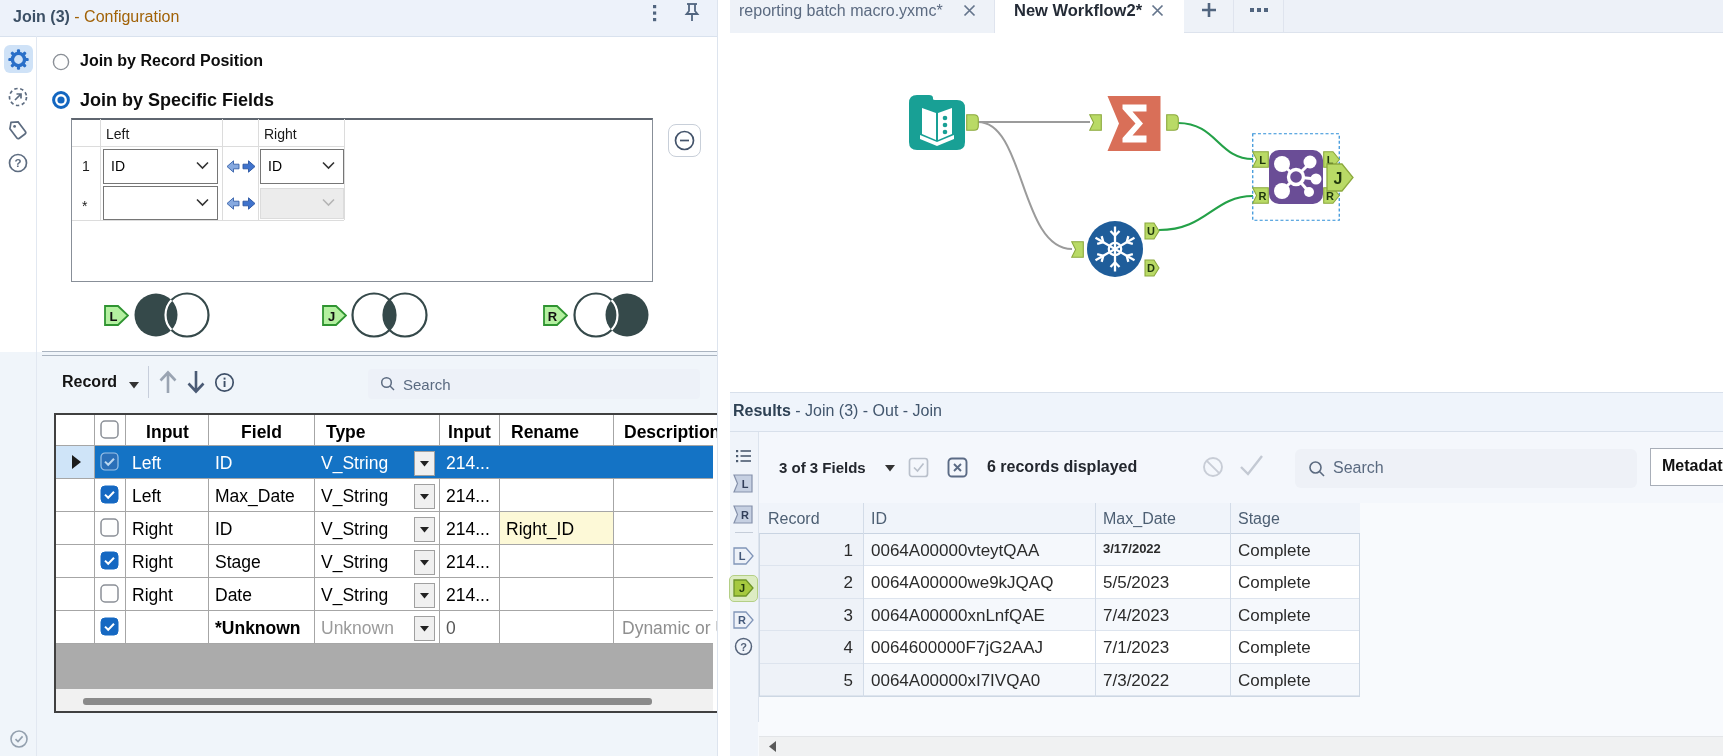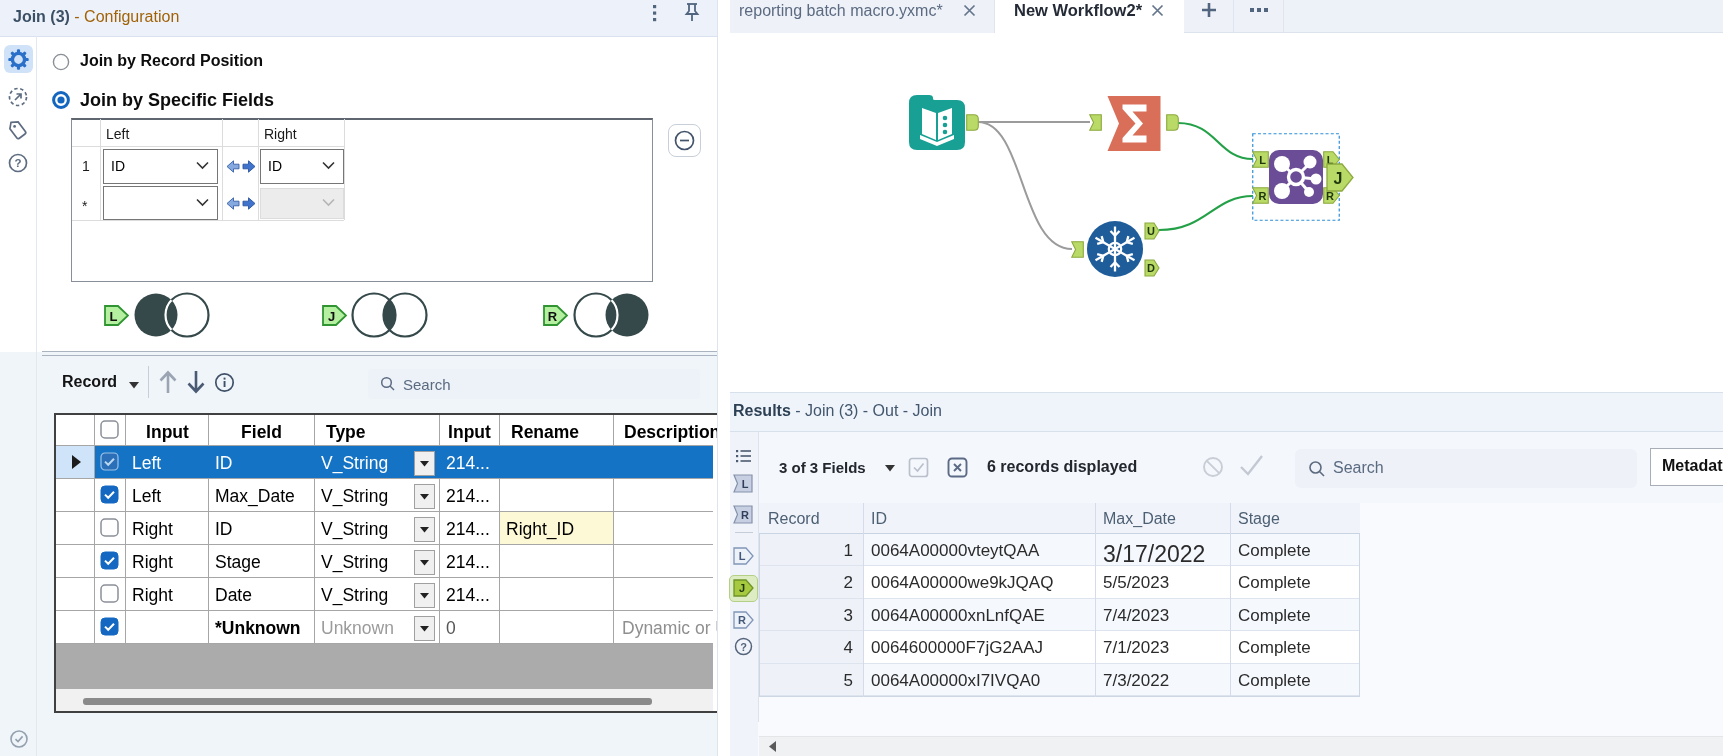--- a/index.html
+++ b/index.html
@@ -682,21 +682,21 @@
 <div class="abs" style="left:760px;top:534px;width:103px;height:31px;background:#eef2f8;border-bottom:1px solid #dde4ee;box-sizing:content-box;"></div>
 <div class="abs" style="left:760px;top:566px;width:103px;height:32px;background:#eef2f8;border-bottom:1px solid #dde4ee;"></div>
 <div class="abs" style="left:760px;top:599px;width:103px;height:31px;background:#eef2f8;border-bottom:1px solid #dde4ee;"></div>
 <div class="abs" style="left:760px;top:631px;width:103px;height:32px;background:#eef2f8;border-bottom:1px solid #dde4ee;"></div>
 <div class="abs" style="left:760px;top:664px;width:103px;height:31px;background:#eef2f8;border-bottom:1px solid #dde4ee;"></div>
 <div class="abs" style="left:863px;top:534px;width:1px;height:163px;background:#d3dce8;"></div>
 <div class="abs" style="left:1095px;top:534px;width:1px;height:163px;background:#d3dce8;"></div>
 <div class="abs" style="left:1230px;top:534px;width:1px;height:163px;background:#d3dce8;"></div>
 <div class="abs rnum" style="left:759px;top:541px;width:94px;text-align:right;font-size:17px;color:#2b2b2b;">1</div>
 <div class="abs" style="left:871px;top:541px;font-size:17px;color:#2b2b2b;">0064A00000vteytQAA</div>
-<div class="abs" style="left:1103px;top:541px;font-size:23px;color:#2b2b2b;">3/17/2022</div>
+<div class="abs" style="left:1103px;top:541px;font-size:13px;color:#2b2b2b;font-weight:bold;">3/17/2022</div>
 <div class="abs" style="left:1238px;top:541px;font-size:17px;color:#2b2b2b;">Complete</div>
 <div class="abs rnum" style="left:759px;top:573px;width:94px;text-align:right;font-size:17px;color:#2b2b2b;">2</div>
 <div class="abs" style="left:871px;top:573px;font-size:17px;color:#2b2b2b;">0064A00000we9kJQAQ</div>
 <div class="abs" style="left:1103px;top:573px;font-size:17px;color:#2b2b2b;">5/5/2023</div>
 <div class="abs" style="left:1238px;top:573px;font-size:17px;color:#2b2b2b;">Complete</div>
 <div class="abs rnum" style="left:759px;top:606px;width:94px;text-align:right;font-size:17px;color:#2b2b2b;">3</div>
 <div class="abs" style="left:871px;top:606px;font-size:17px;color:#2b2b2b;">0064A00000xnLnfQAE</div>
 <div class="abs" style="left:1103px;top:606px;font-size:17px;color:#2b2b2b;">7/4/2023</div>
 <div class="abs" style="left:1238px;top:606px;font-size:17px;color:#2b2b2b;">Complete</div>
 <div class="abs rnum" style="left:759px;top:638px;width:94px;text-align:right;font-size:17px;color:#2b2b2b;">4</div>

